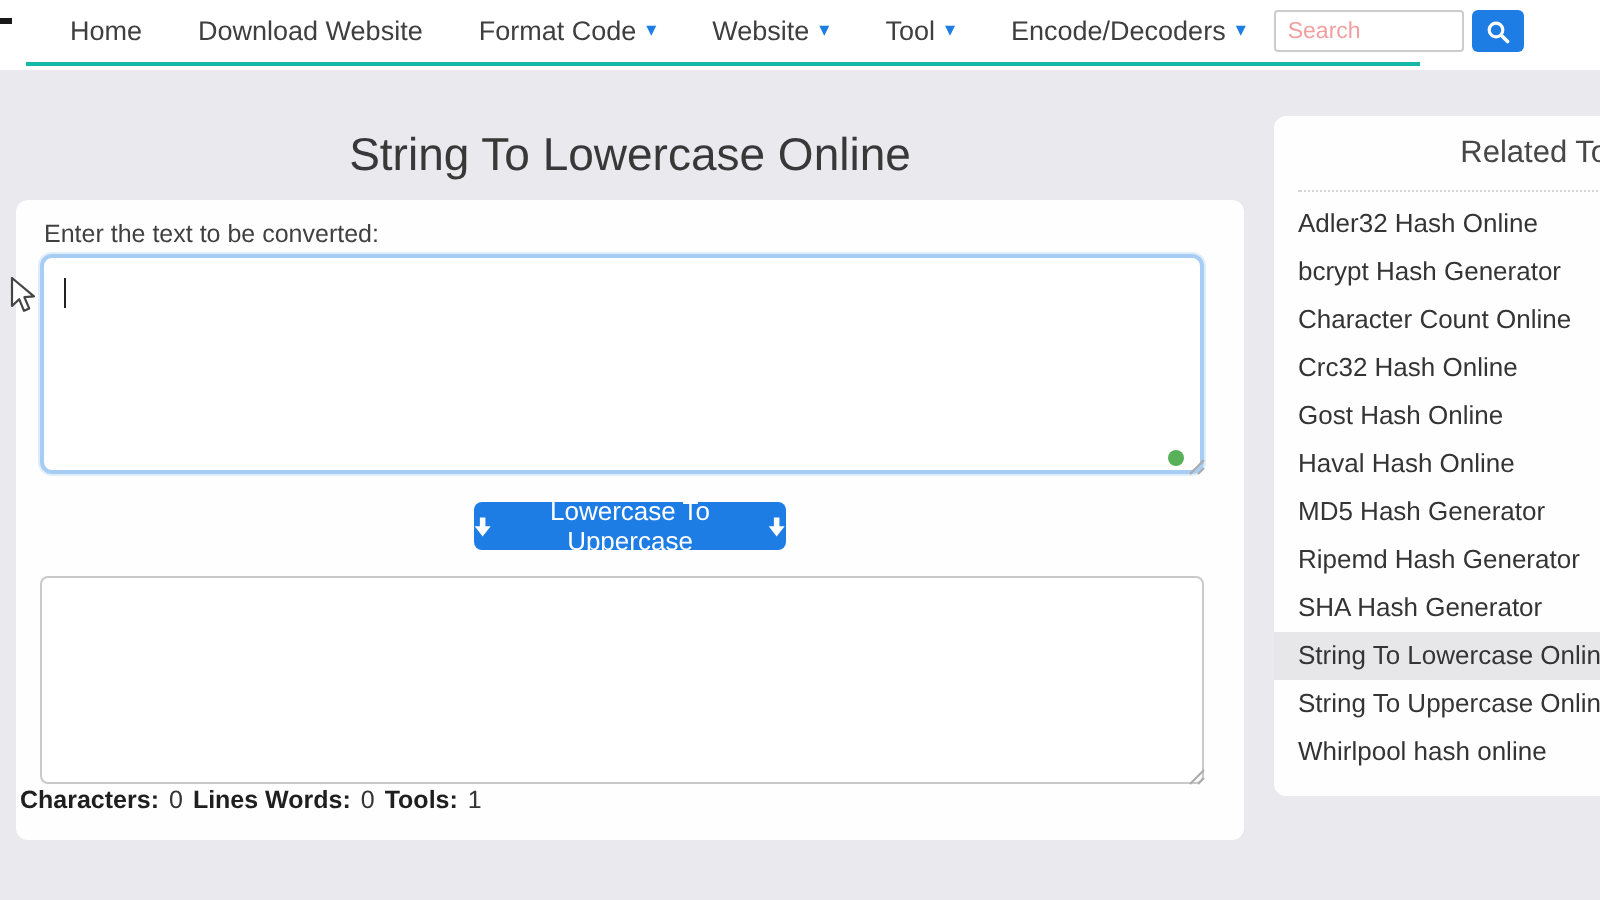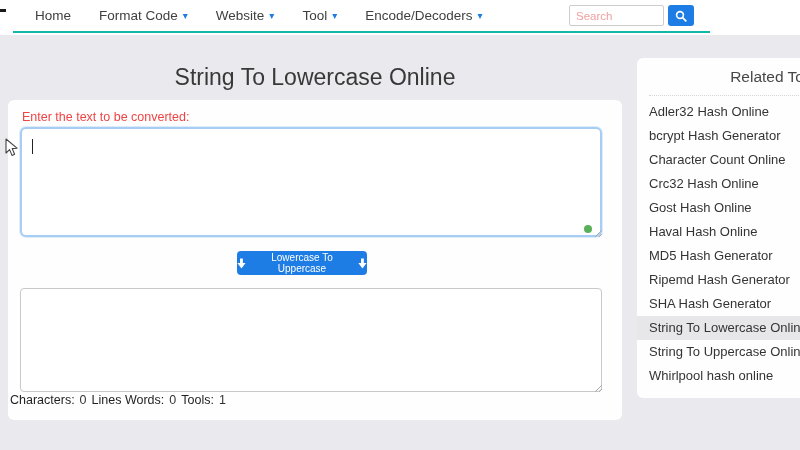--- a/index.html
+++ b/index.html
@@ -38,44 +38,44 @@
   
   .page-title {
     position:absolute; left:8px; top:64px; width:614px;
     text-align:center; font-size:23px; font-weight:400; color:#383838;
   }
   
   .main-panel {
     position:absolute; left:8px; top:100px; width:614px; height:320px;
     background:#fefefe; border-radius:6px;
   }
-  .input-label { position:absolute; left:14px; top:10px; font-size:12.5px; color:#ef4444; }
+  .input-label { position:absolute; left:14px; top:10px; font-size:12.5px; color:#404040; }
   .ta {
     position:absolute; left:12px; width:582px; background:#fff;
     font-family:"Liberation Sans", sans-serif; font-size:13px; color:#222;
     resize:none; outline:none; padding:6px 8px;
   }
   .ta-input { top:27px; height:110px; border:2px solid #a7cdf5; border-radius:6px;
               box-shadow:0 0 0 1px rgba(167,205,245,.35); }
   .ta-output { top:188px; height:104px; border:1px solid #c9c9c9; border-radius:4px; }
   .text-caret { position:absolute; left:24px; top:39px; width:1px; height:15px; background:#222; }
   .grammarly-dot { position:absolute; left:576px; top:125px; width:8px; height:8px;
                    border-radius:50%; background:#58b158; }
   .resize-handle { position:absolute; width:11px; height:11px; }
   .rh1 { left:584px; top:127px; }
   .rh2 { left:584px; top:282px; }
   .convert-btn {
-    position:absolute; left:229px; top:151px; width:130px; height:24px;
+    position:absolute; left:229px; top:151px; width:156px; height:24px;
     background:#1d7de4; color:#fff; border:none; border-radius:4px;
-    font-size:10px; font-family:"Liberation Sans", sans-serif;
+    font-size:13px; font-family:"Liberation Sans", sans-serif;
     display:flex; align-items:center; justify-content:center; gap:6px; cursor:pointer;
   }
   .stats { position:absolute; left:2px; top:293px; font-size:12.5px; color:#1f1f1f;
            display:flex; gap:5px; white-space:nowrap; }
-  .stats b { font-weight:normal; }
+  .stats b { font-weight:bold; }
   .stats span { color:#333; }
   
   .sidebar {
     position:absolute; left:637px; top:58px; width:280px; height:340px;
     background:#fefefe; border-radius:6px;
   }
   .sidebar-title { text-align:center; padding-top:10px; font-size:15.5px; color:#474747; }
   .sidebar-sep { margin:9px 12px 0 12px; border-bottom:1px dotted #d6d6d6; }
   .sidebar-list { margin-top:4px; }
   .sidebar-item {
@@ -88,20 +88,23 @@
 </style>
 </head>
 <body>
 
 <div class="topbar">
   <div class="artifact-dash"></div>
   <div class="topbar-inner">
     <div class="nav-links">
       <div class="nav-link">
         <span>Home</span>
+      </div>
+      <div class="nav-link">
+        <span>Download Website</span>
       </div>
       <div class="nav-link">
         <span>Format Code</span>
         <span class="caret">▾</span>
       </div>
       <div class="nav-link">
         <span>Website</span>
         <span class="caret">▾</span>
       </div>
       <div class="nav-link">

